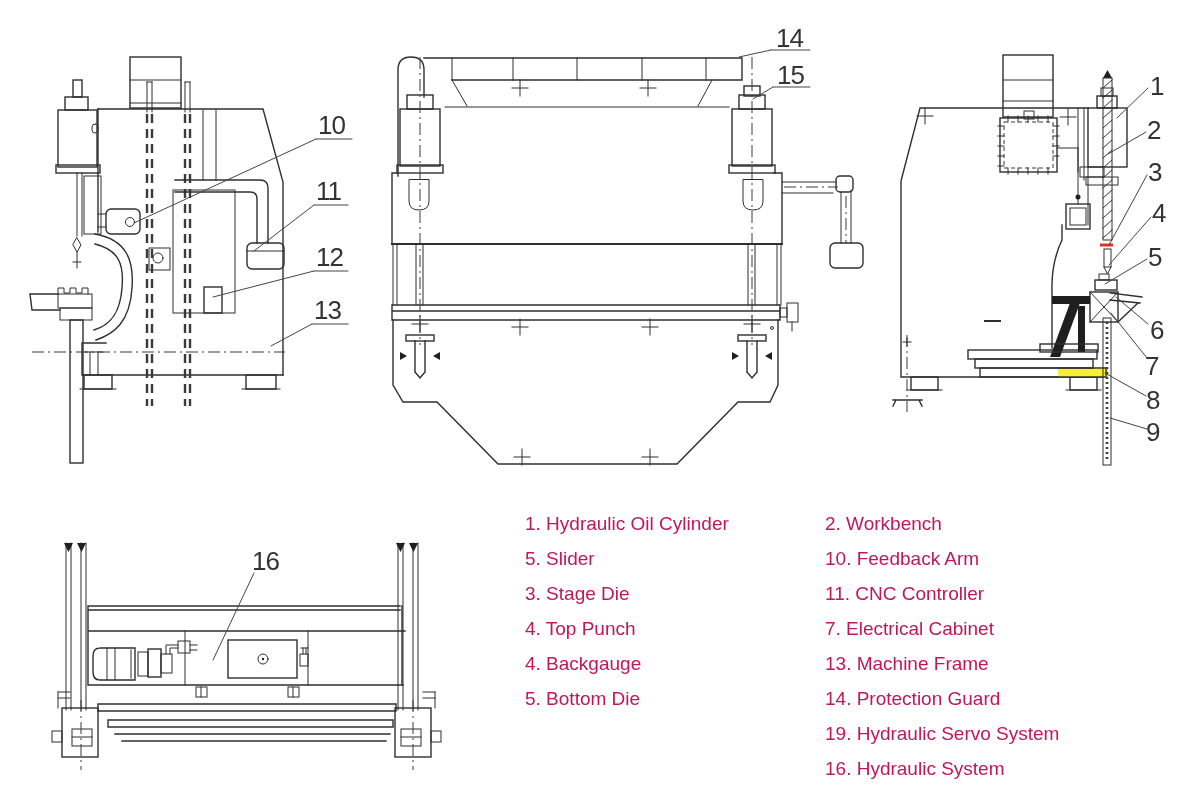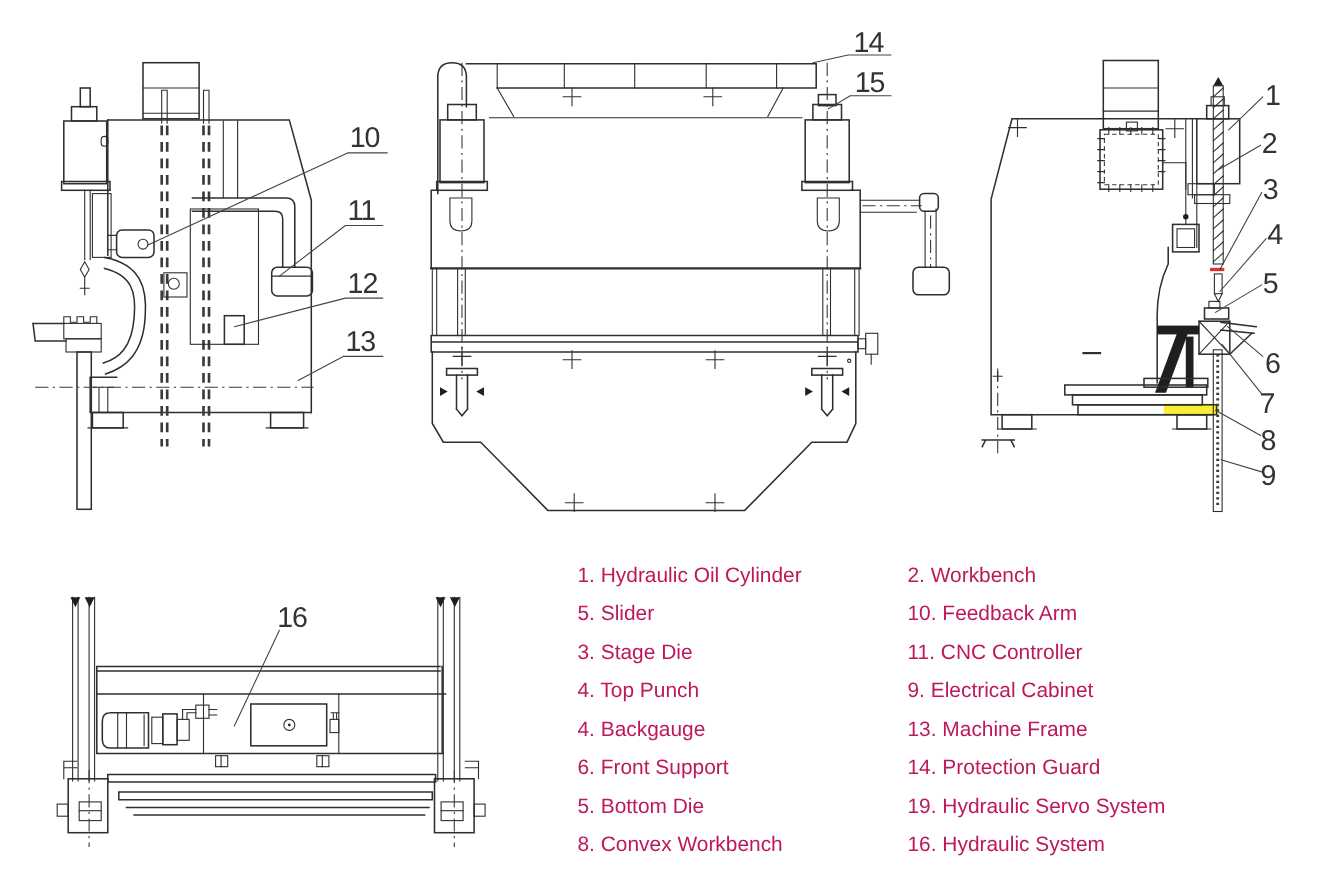--- a/index.html
+++ b/index.html
@@ -294,27 +294,25 @@
     <text class="callout" x="252" y="570">16</text>
   </g>
 </svg>
 
   <div class="legend-col" style="left:525px;">
     <div class="lg-row">1. Hydraulic Oil Cylinder</div>
     <div class="lg-row">5. Slider</div>
     <div class="lg-row">3. Stage Die</div>
     <div class="lg-row">4. Top Punch</div>
     <div class="lg-row">4. Backgauge</div>
-    <div class="lg-row">6. Front Support</div>
     <div class="lg-row">5. Bottom Die</div>
-    <div class="lg-row">8. Convex Workbench</div>
   </div>
   <div class="legend-col" style="left:825px;">
     <div class="lg-row">2. Workbench</div>
     <div class="lg-row">10. Feedback Arm</div>
     <div class="lg-row">11. CNC Controller</div>
-    <div class="lg-row">9. Electrical Cabinet</div>
+    <div class="lg-row">7. Electrical Cabinet</div>
     <div class="lg-row">13. Machine Frame</div>
     <div class="lg-row">14. Protection Guard</div>
     <div class="lg-row">19. Hydraulic Servo System</div>
     <div class="lg-row">16. Hydraulic System</div>
   </div>
 </div>
 
 </body></html>

